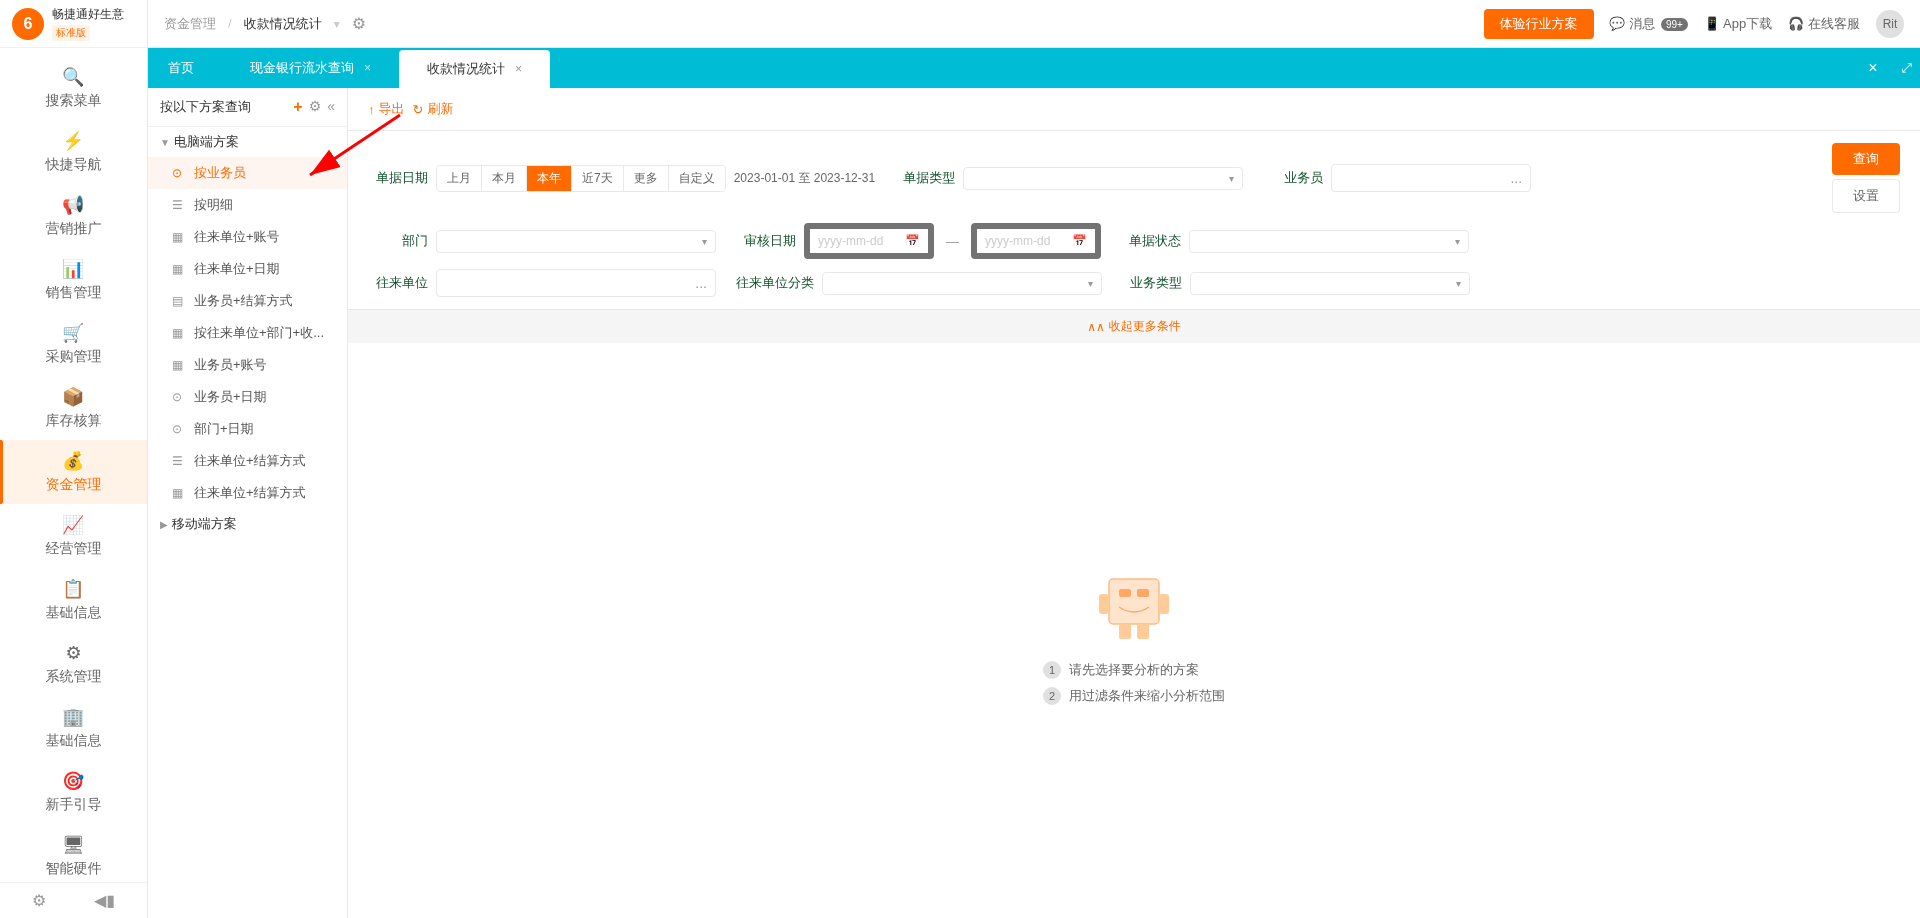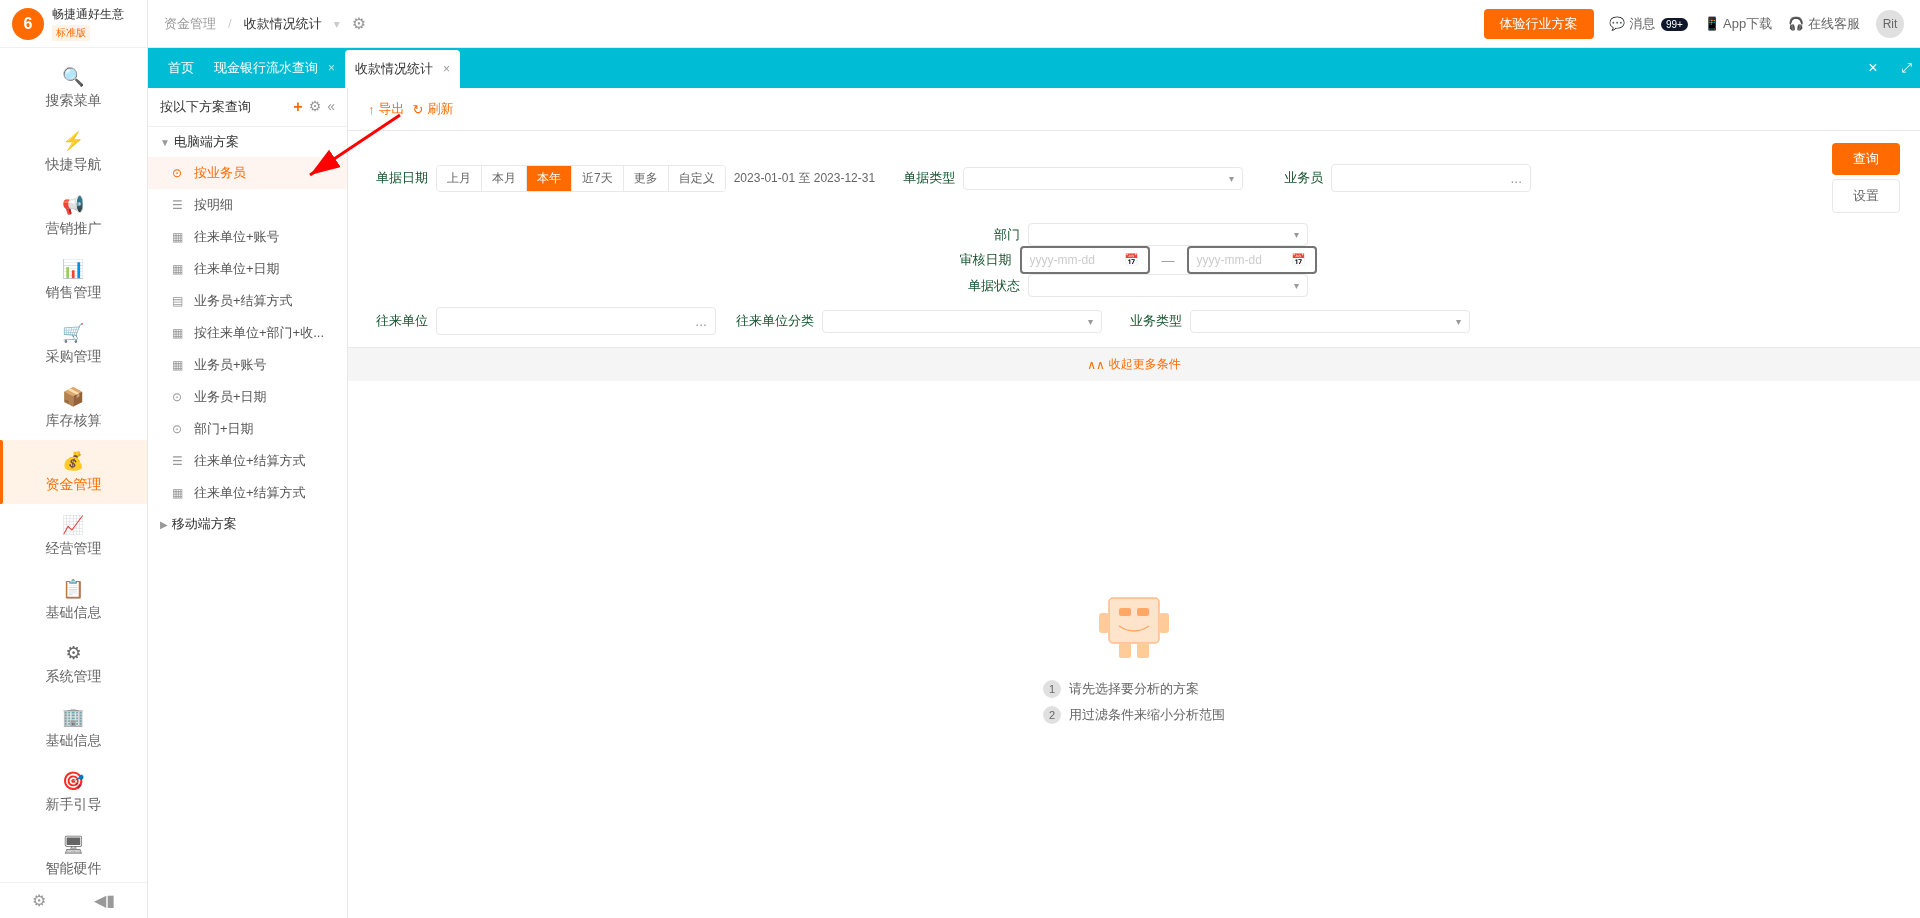--- a/index.html
+++ b/index.html
@@ -26,26 +26,26 @@
     
     
     .main-content { flex: 1; display: flex; flex-direction: column; overflow: hidden; }
     
     
     .topbar { height: 48px; background: #fff; display: flex; align-items: center; padding: 0 16px; border-bottom: 1px solid #e8e8e8; justify-content: space-between; }
     .topbar-left { display: flex; align-items: center; gap: 12px; }
     .topbar-actions { display: flex; align-items: center; gap: 16px; }
     .topbar-btn-trial { background: #ff6b00; color: white; border: none; padding: 6px 16px; border-radius: 4px; cursor: pointer; font-size: 13px; }
     .topbar-user-area { display: flex; align-items: center; gap: 16px; color: #666; font-size: 13px; }
-    .notification-badge { background: #0f172a; color: white; border-radius: 10px; padding: 1px 5px; font-size: 10px; margin-left: 2px; }
+    .notification-badge { background: #737373; color: white; border-radius: 10px; padding: 1px 5px; font-size: 10px; margin-left: 2px; }
     .user-avatar { width: 28px; height: 28px; border-radius: 50%; background: #e0e0e0; display: inline-block; }
     
     
     .tabbar { height: 40px; background: #00bcd4; display: flex; align-items: center; padding: 0; }
-    .tab-item { height: 40px; display: flex; align-items: center; padding: 0 10px; color: white; cursor: pointer; font-size: 13px; position: relative; gap: 6px; }
+    .tab-item { height: 40px; display: flex; align-items: center; padding: 0 28px; color: white; cursor: pointer; font-size: 13px; position: relative; gap: 6px; }
     .tab-item:first-child { background: transparent; padding-left: 20px; }
     .tab-item.active { background: #fff; color: #333; border-radius: 4px 4px 0 0; margin-top: 2px; height: 38px; }
     .tab-close { font-size: 12px; color: rgba(255,255,255,0.7); cursor: pointer; margin-left: 4px; }
     .tab-item.active .tab-close { color: #999; }
     .tabbar-close { margin-left: auto; color: white; padding: 0 16px; cursor: pointer; font-size: 16px; }
     .tabbar-expand { color: white; padding: 0 8px; cursor: pointer; }
     
     
     .page-content { flex: 1; display: flex; overflow: hidden; background: #f5f5f5; }
     
@@ -83,21 +83,21 @@
     
     .date-tabs { display: flex; gap: 0; border: 1px solid #e8e8e8; border-radius: 4px; overflow: hidden; }
     .date-tab { padding: 4px 10px; cursor: pointer; font-size: 12px; color: #666; background: #fff; border-right: 1px solid #e8e8e8; }
     .date-tab:last-child { border-right: none; }
     .date-tab.active { background: #ff6b00; color: white; }
     
     .filter-select { border: 1px solid #e8e8e8; border-radius: 4px; padding: 5px 8px; font-size: 13px; color: #333; background: #fff; min-width: 200px; cursor: pointer; display: flex; align-items: center; justify-content: space-between; }
     .filter-select-wide { min-width: 280px; }
     .filter-select-arrow { color: #999; font-size: 10px; margin-left: 8px; }
     
-    .filter-date-input { border: 2px solid #737373; border-radius: 4px; padding: 5px 8px; font-size: 12px; color: #999; background: #fff; min-width: 130px; display: flex; align-items: center; justify-content: space-between; }
+    .filter-date-input { border: 6px solid #737373; border-radius: 4px; padding: 5px 8px; font-size: 12px; color: #999; background: #fff; min-width: 130px; display: flex; align-items: center; justify-content: space-between; }
     .date-separator { color: #999; margin: 0 4px; }
     .filter-dots { color: #999; font-size: 14px; }
     
     
     .collapse-bar { background: #f5f5f5; display: flex; align-items: center; justify-content: center; padding: 8px; cursor: pointer; color: #ff6b00; font-size: 12px; gap: 4px; }
     .btn-query { background: #ff6b00; color: white; border: none; padding: 7px 20px; border-radius: 4px; cursor: pointer; font-size: 13px; }
     .btn-settings { background: #fff; color: #666; border: 1px solid #e8e8e8; padding: 7px 20px; border-radius: 4px; cursor: pointer; font-size: 13px; }
     
     
     .empty-area { flex: 1; background: #fff; display: flex; flex-direction: column; align-items: center; justify-content: center; gap: 12px; }
@@ -361,21 +361,21 @@
                 <span class="filter-dots" style="padding:5px 8px;">...</span>
               </div>
             </div>
 
             <div style="margin-left:auto;display:flex;flex-direction:column;gap:4px;">
               <button class="btn-query">查询</button>
               <button class="btn-settings">设置</button>
             </div>
           </div>
 
-          <div style="display:flex;align-items:center;margin-bottom:10px;flex-direction:column;">
+          <div style="display:flex;align-items:center;margin-bottom:10px;gap:20px;">
             <div style="display:flex;align-items:center;gap:8px;">
               <span class="filter-label">部门</span>
               <div class="filter-select filter-select-wide">
                 <span style="color:#ccc;"></span>
                 <span class="filter-select-arrow">▾</span>
               </div>
             </div>
 
             <div style="display:flex;align-items:center;gap:8px;">
               <span class="filter-label">审核日期</span>

